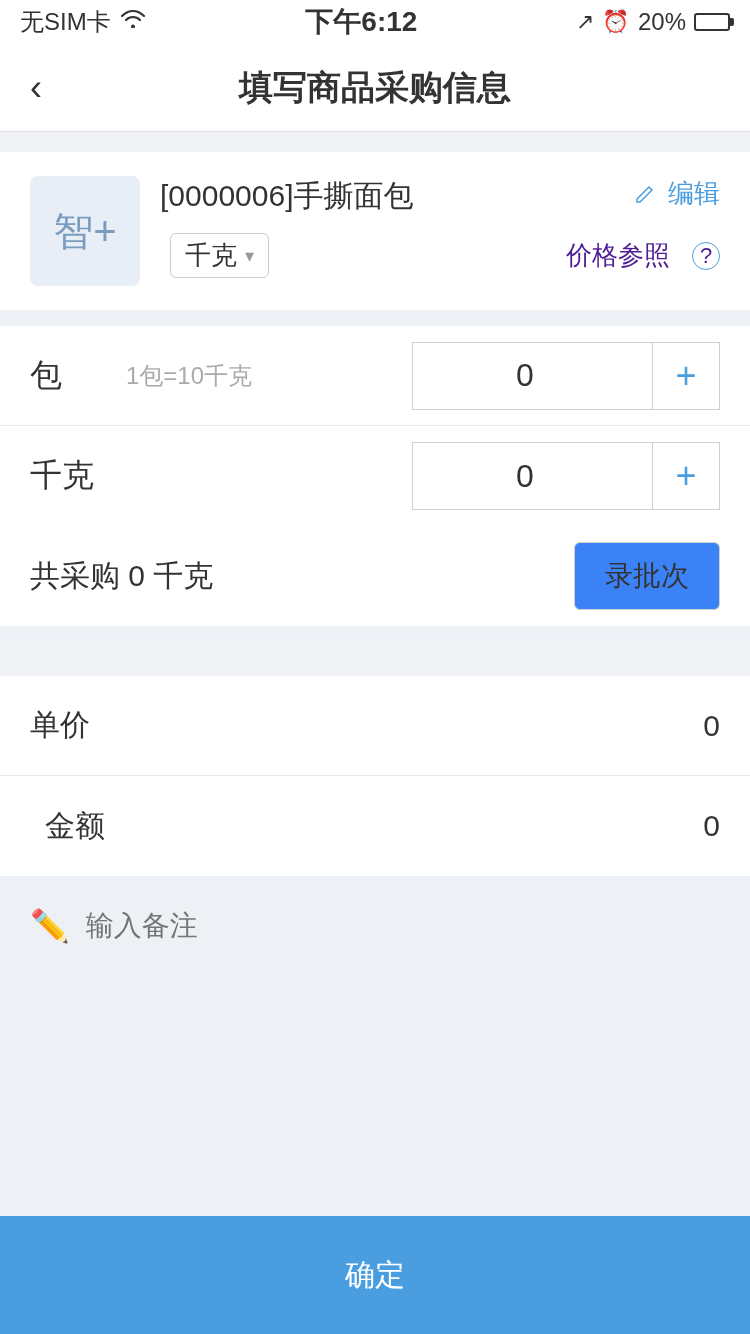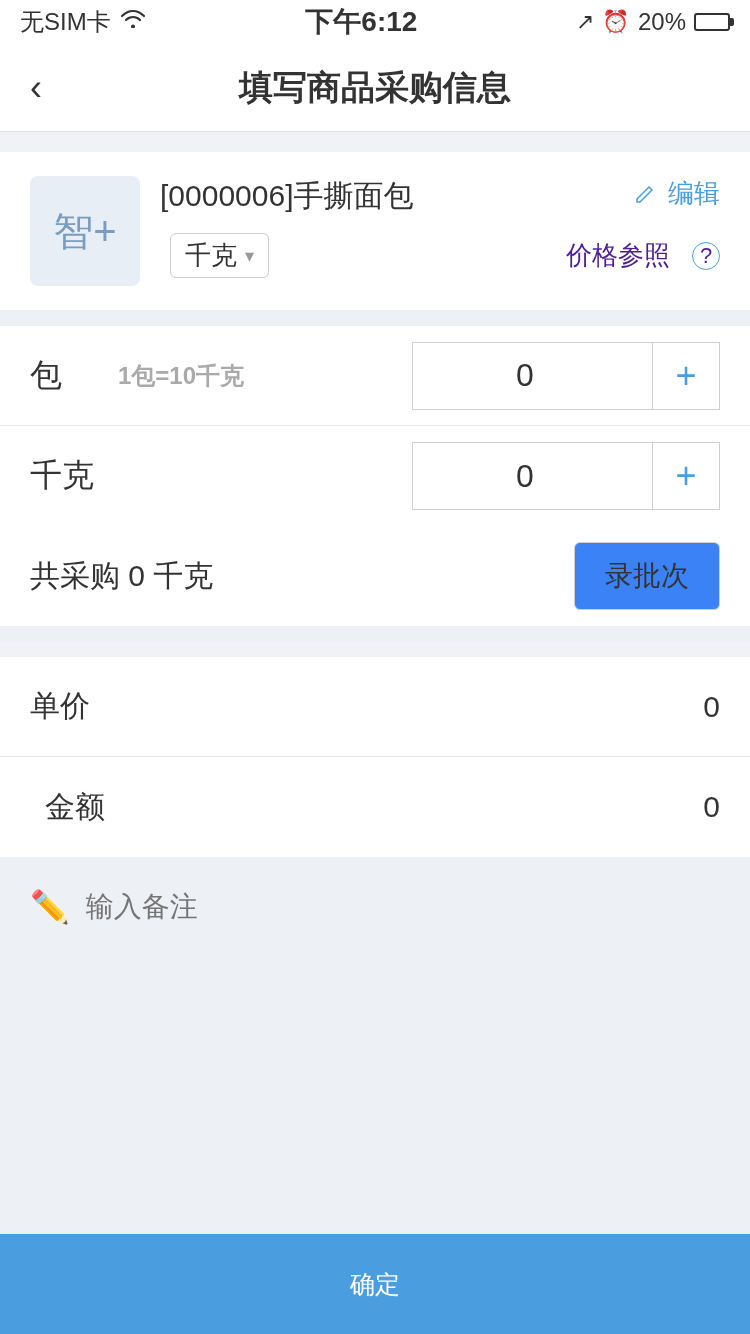--- a/index.html
+++ b/index.html
@@ -184,23 +184,22 @@
       border-bottom: none;
     }
     .input-label {
       font-size: 32px;
       color: #333;
       min-width: 80px;
     }
     .input-sublabel {
       font-size: 24px;
       color: #aaa;
-      margin-left: 8px;
+      margin-left: 16px;
       flex: 1;
-      font-weight: bold;
     }
     .input-control {
       display: flex;
       align-items: center;
       gap: 0;
     }
     .qty-input {
       width: 240px;
       height: 68px;
       border: 1px solid #d0d0d0;
@@ -243,21 +242,21 @@
       border-radius: 6px;
       padding: 14px 30px;
       font-size: 28px;
       color: #333;
       cursor: pointer;
     }
 
     
     .price-section {
       background: #fff;
-      margin-top: 15px;
+      margin-top: 34px;
     }
     .price-row {
       display: flex;
       align-items: center;
       justify-content: space-between;
       padding: 0 30px;
       height: 100px;
       border-bottom: 1px solid #e8e8e8;
     }
     .price-row:last-child {
@@ -298,24 +297,24 @@
       background: #edf0f5;
       min-height: 300px;
     }
 
     
     .confirm-btn {
       position: fixed;
       bottom: 0;
       left: 0;
       width: 750px;
-      height: 100px;
+      height: 118px;
       background: #4a9ee0;
       color: #fff;
-      font-size: 25px;
+      font-size: 30px;
       font-weight: 500;
       border: none;
       cursor: pointer;
       display: flex;
       align-items: center;
       justify-content: center;
     }
   </style>
 </head>
 <body>

